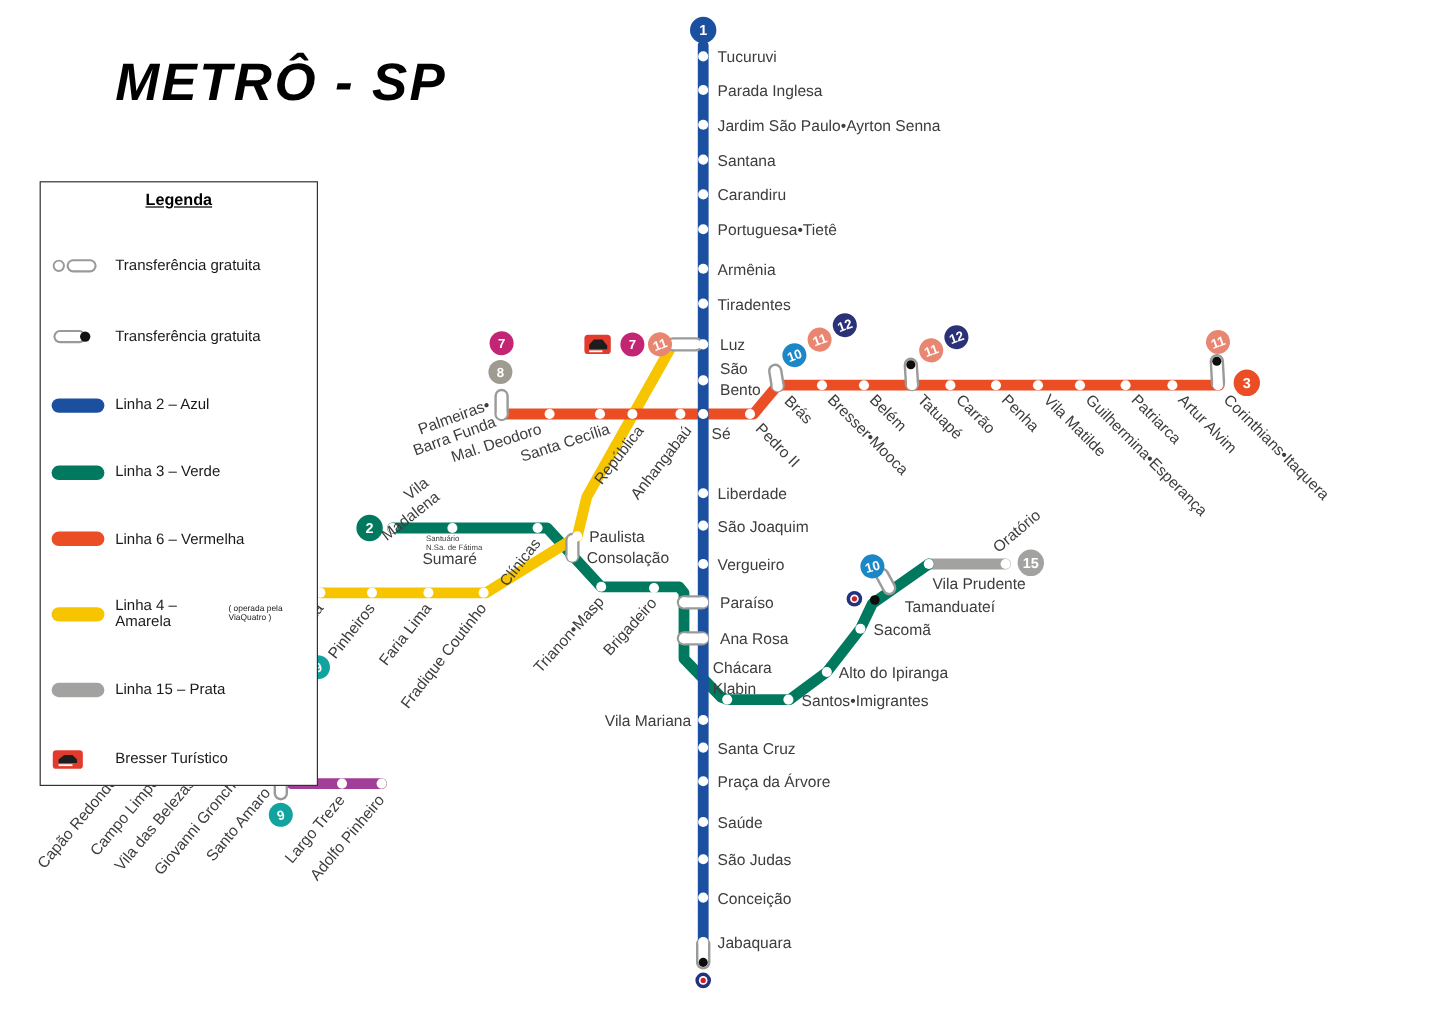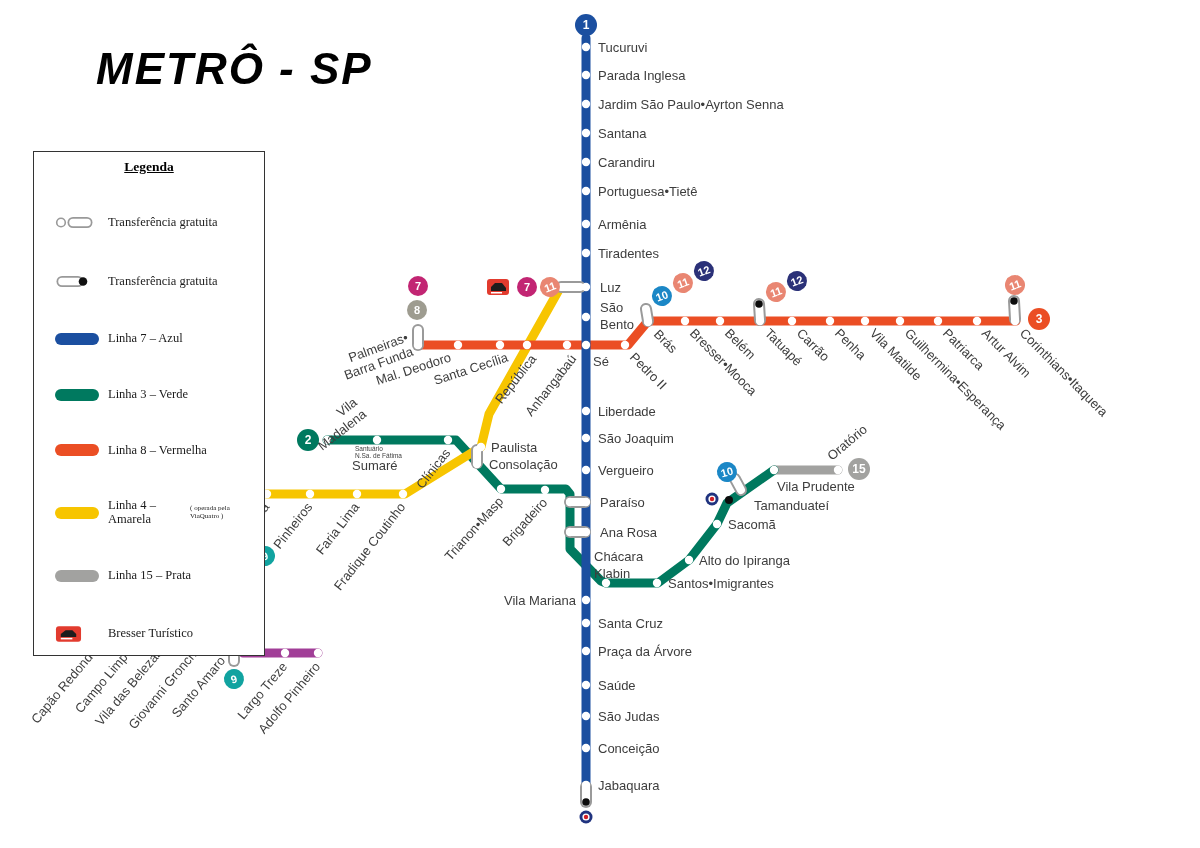--- a/index.html
+++ b/index.html
@@ -1,19 +1,19 @@
 <!DOCTYPE html>
 <html><head>
 <meta charset="utf-8">
 <style>
   html,body{margin:0;padding:0;}
   body{width:1200px;height:848px;background:#fff;font-family:"Liberation Sans",sans-serif;position:relative;overflow:hidden;}
   #map{position:absolute;left:0;top:0;}
   .title{position:absolute;left:96px;top:44px;font-size:44px;font-weight:900;letter-spacing:2px;color:#000;z-index:2;font-style:italic;}
-  .legend{position:absolute;left:33px;top:151px;width:232px;border:1.5px solid #333;background:#fff;z-index:2;padding:7px 12px 9px;box-sizing:border-box;font-family:Liberation Serif, serif;}
+  .legend{position:absolute;left:33px;top:151px;width:232px;border:1.5px solid #333;background:#fff;z-index:2;padding:7px 0 9px;box-sizing:border-box;}
   .legend-heading{text-align:center;font-weight:bold;font-size:13.5px;text-decoration:underline;margin-bottom:8px;color:#000;}
   .legend-row{display:flex;align-items:center;gap:9px;padding:3px 6px 3px 9px;font-size:12.5px;color:#1a1a1a;line-height:1.1;margin-top:36px;}
   .licon{width:44px;flex:0 0 44px;display:flex;align-items:center;}
   .swatch{width:44px;height:12px;border-radius:7px;flex:0 0 44px;}
   .suffix{font-size:7px;margin-left:3px;}
   svg text{font-family:"Liberation Sans",sans-serif;}
 </style>
 </head>
 <body>
 
@@ -38,29 +38,29 @@
             <svg width="40" height="17">
               <line x1="7" y1="8.5" x2="23" y2="8.5" stroke="#999" stroke-width="11" stroke-linecap="round"></line>
               <line x1="7" y1="8.5" x2="23" y2="8.5" stroke="#fff" stroke-width="7.5" stroke-linecap="round"></line>
               <circle cx="28" cy="8.5" r="4.3" fill="#111"></circle>
             </svg>
           </span>
           <span>Transferência gratuita</span>
         </div>
         <div class="legend-row">
           <span class="swatch" style="background: rgb(27, 79, 160);"></span>
-          <span>Linha 7 – Azul</span>
+          <span>Linha 2 – Azul</span>
         </div>
         <div class="legend-row">
           <span class="swatch" style="background: rgb(0, 121, 95);"></span>
           <span>Linha 3 – Verde</span>
         </div>
         <div class="legend-row">
           <span class="swatch" style="background: rgb(235, 78, 36);"></span>
-          <span>Linha 8 – Vermelha</span>
+          <span>Linha 6 – Vermelha</span>
         </div>
         <div class="legend-row">
           <span class="swatch" style="background: rgb(247, 197, 0);"></span>
           <span>Linha 4 – Amarela</span>
           <span class="suffix">( operada pela ViaQuatro )</span>
         </div>
         <div class="legend-row">
           <span class="swatch" style="background: rgb(162, 162, 160);"></span>
           <span>Linha 15 – Prata</span>
         </div>

